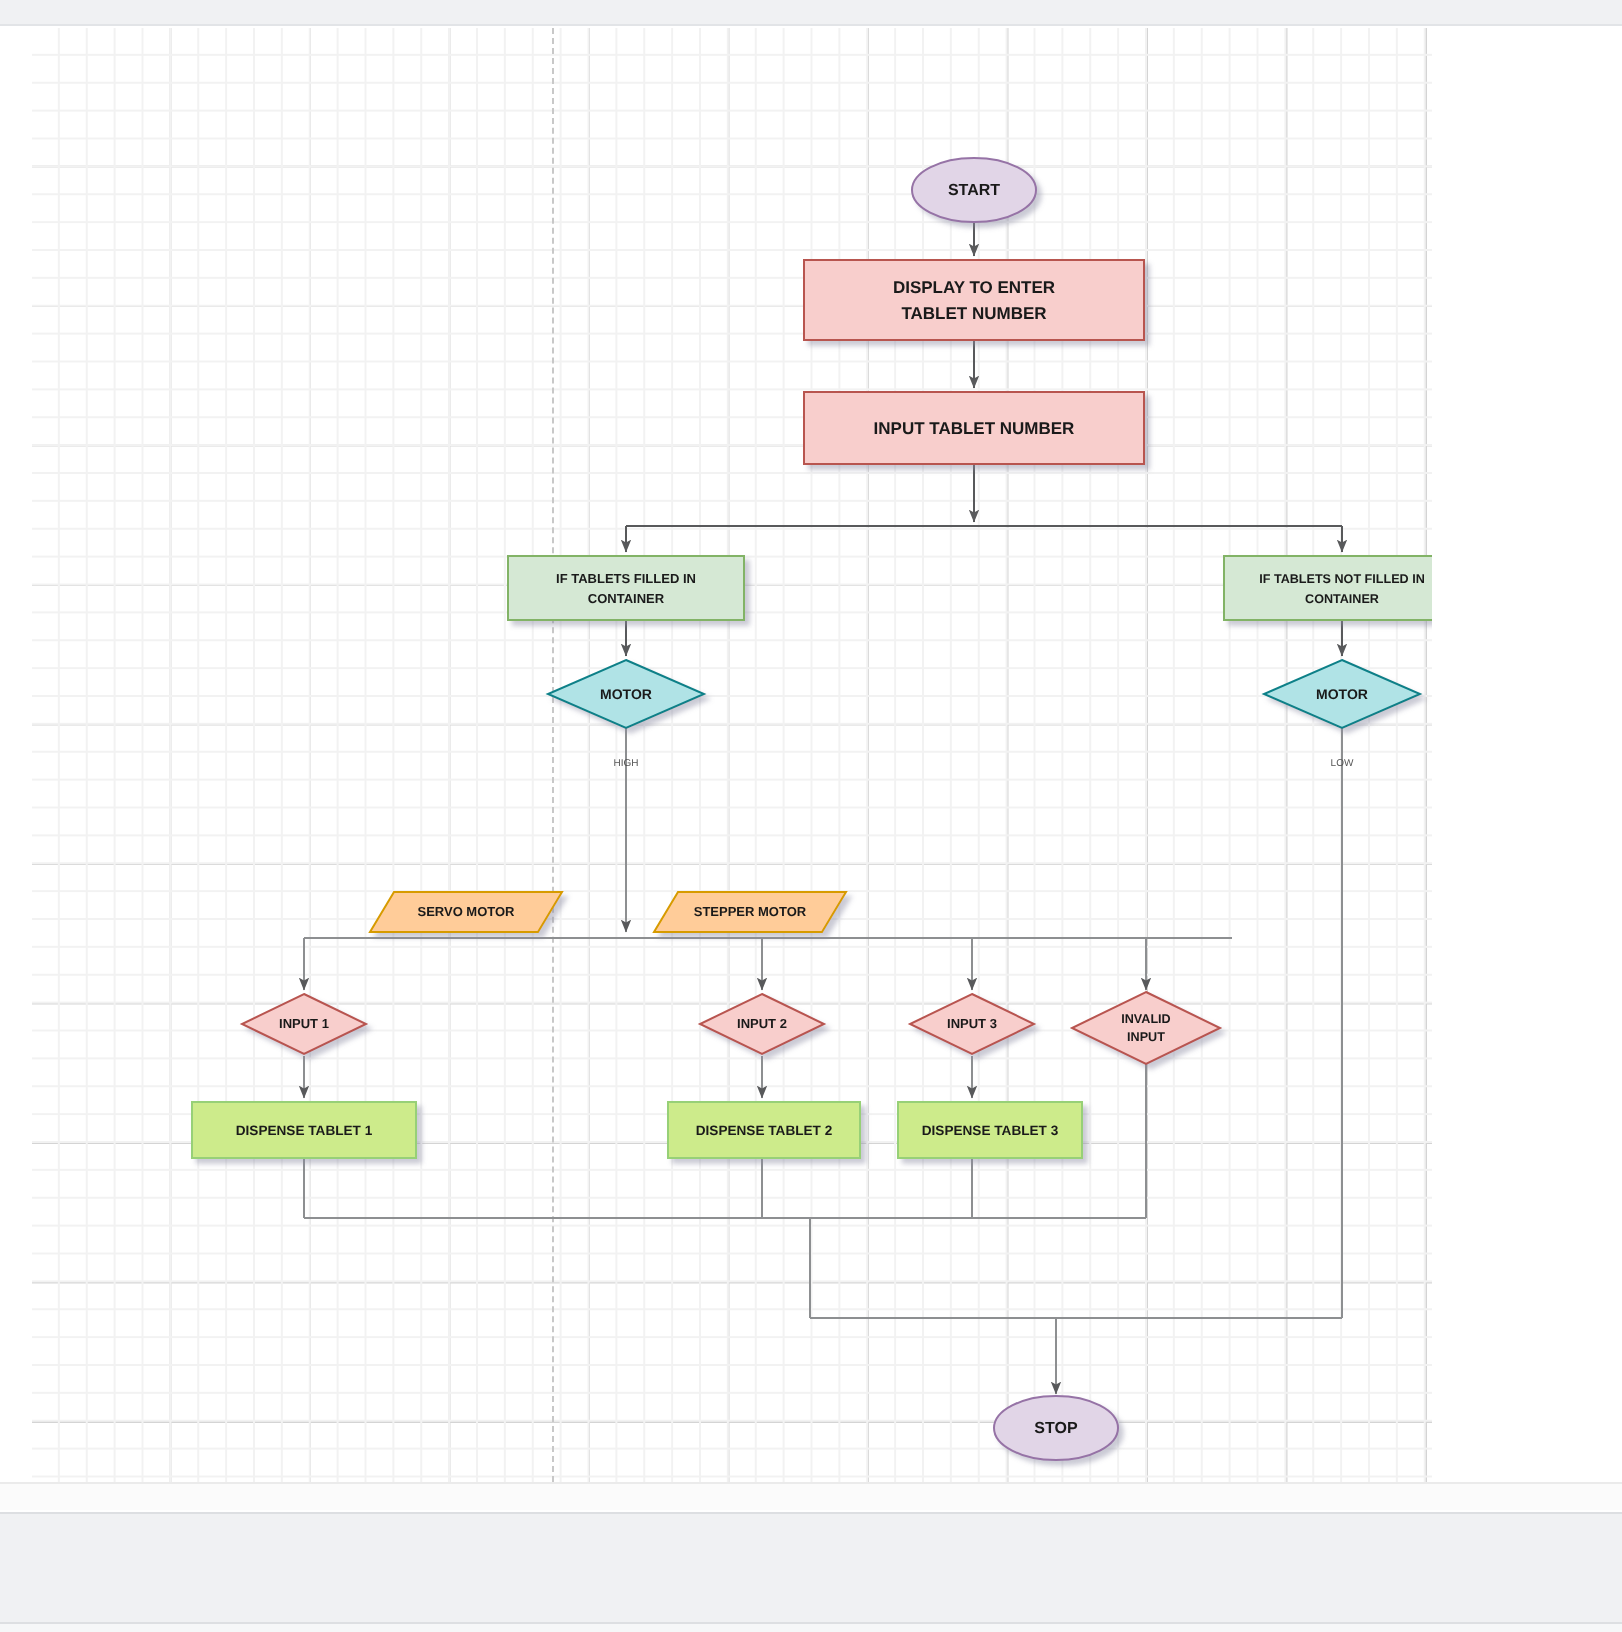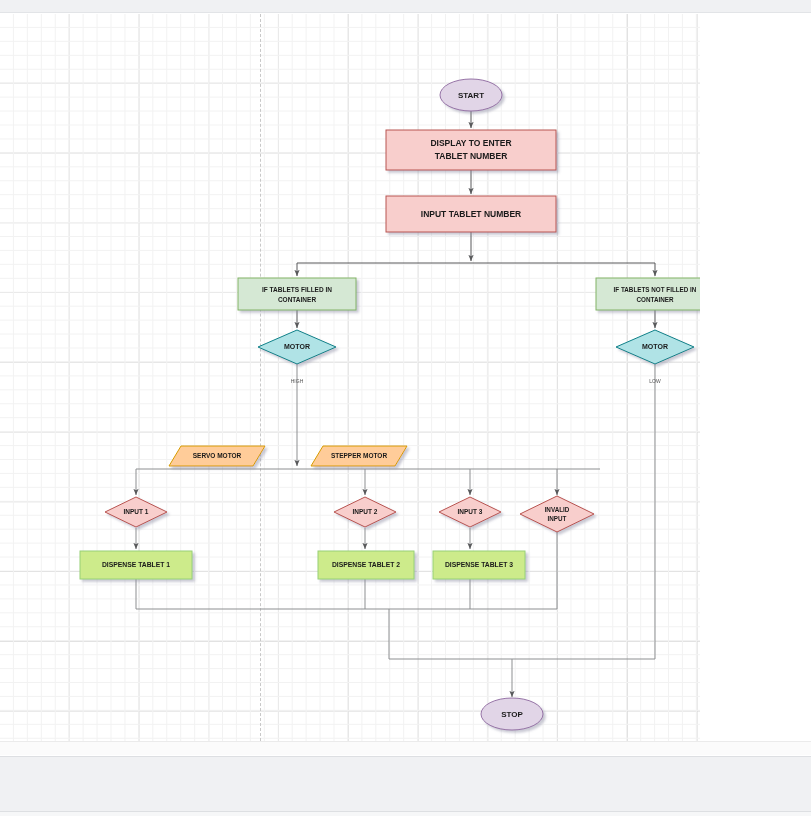--- a/index.html
+++ b/index.html
@@ -16,21 +16,21 @@
   }
   
   .top-bar {
     position: absolute; left: 0; top: 0;
     width: 811px; height: 13px;
     background: #f0f1f3;
     border-bottom: 1px solid #e2e4e7;
     box-sizing: border-box;
   }
   .canvas-wrap {
-    position: absolute; left: 0; top: 14px;
+    position: absolute; left: 16px; top: 14px;
     width: 700px; height: 727px;
     overflow: hidden;
     background: #f9a8d4;
   }
   .grid {
     position: absolute; left: 0; top: 0;
     width: 811px; height: 727px;
     background-color: #ffffff;
     background-image:
       linear-gradient(to right, #f2f2f2 1px, transparent 1px),

